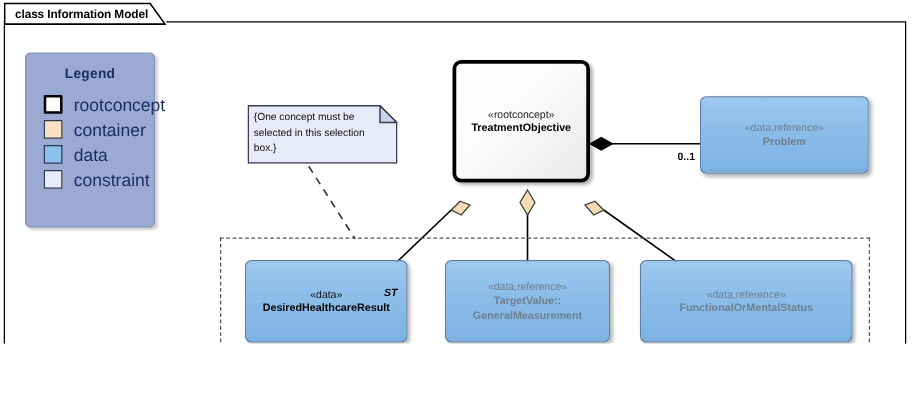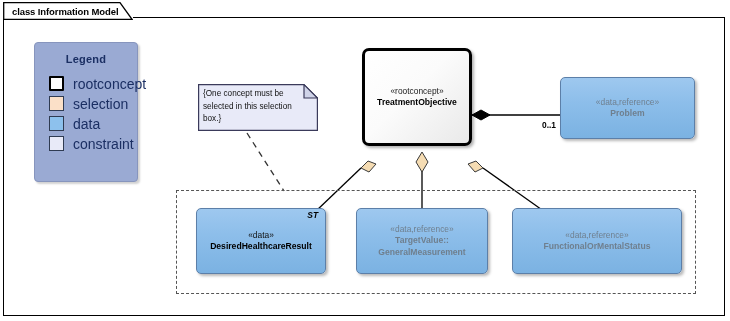--- a/index.html
+++ b/index.html
@@ -7,21 +7,21 @@
     padding: 0;
     background: #ffffff;
   }
   body {
     font-family: "Liberation Sans", sans-serif;
   }
 
   #canvas {
     position: relative;
     width: 730px;
-    height: 321px;
+    height: 275px;
     background: #ffffff;
     overflow: hidden;
   }
 
   
   .frame-border {
     position: absolute;
     left: 3px;
     top: 17px;
     width: 722px;
@@ -47,21 +47,21 @@
     font-size: 9.5px;
     font-weight: bold;
     color: #000000;
     white-space: nowrap;
     letter-spacing: -0.1px;
   }
 
   
   .legend {
     position: absolute;
-    left: 34px;
+    left: 20px;
     top: 42px;
     width: 104px;
     height: 140px;
     background: #9aaad3;
     border: 1px solid #8795bd;
     border-radius: 4px;
     box-sizing: border-box;
     box-shadow: 2px 2px 2px rgba(0,0,0,0.18);
   }
   .legend-title {
@@ -163,21 +163,21 @@
   .cls-data .stereo { color: #6f7f8e; }
   .cls-data .cname  { color: #6f7f8e; font-weight: bold; }
 
   
   .cls-data-dark .stereo { color: #101010; font-weight: normal; }
   .cls-data-dark .cname  { color: #000000; }
 
   .st-marker {
     position: absolute;
     right: 7px;
-    top: 1px;
+    top: 20px;
     font-size: 8.4px;
     font-style: italic;
     font-weight: bold;
     color: #000000;
   }
 
   
   .selection-box {
     position: absolute;
     left: 176px;
@@ -252,21 +252,21 @@
     <div class="legend-title">Legend</div>
     <div class="legend-items">
 
       <div class="legend-row">
         <span class="swatch root" style="background:#ffffff;"></span>
         <span class="legend-label">rootconcept</span>
       </div>
 
       <div class="legend-row">
         <span class="swatch" style="background:#fbe0c8;"></span>
-        <span class="legend-label">selection</span>
+        <span class="legend-label">container</span>
       </div>
 
       <div class="legend-row">
         <span class="swatch" style="background:#8dc1ed;"></span>
         <span class="legend-label">data</span>
       </div>
 
 
       <div class="legend-row">
         <span class="swatch" style="background:#e8eaf8;"></span>

